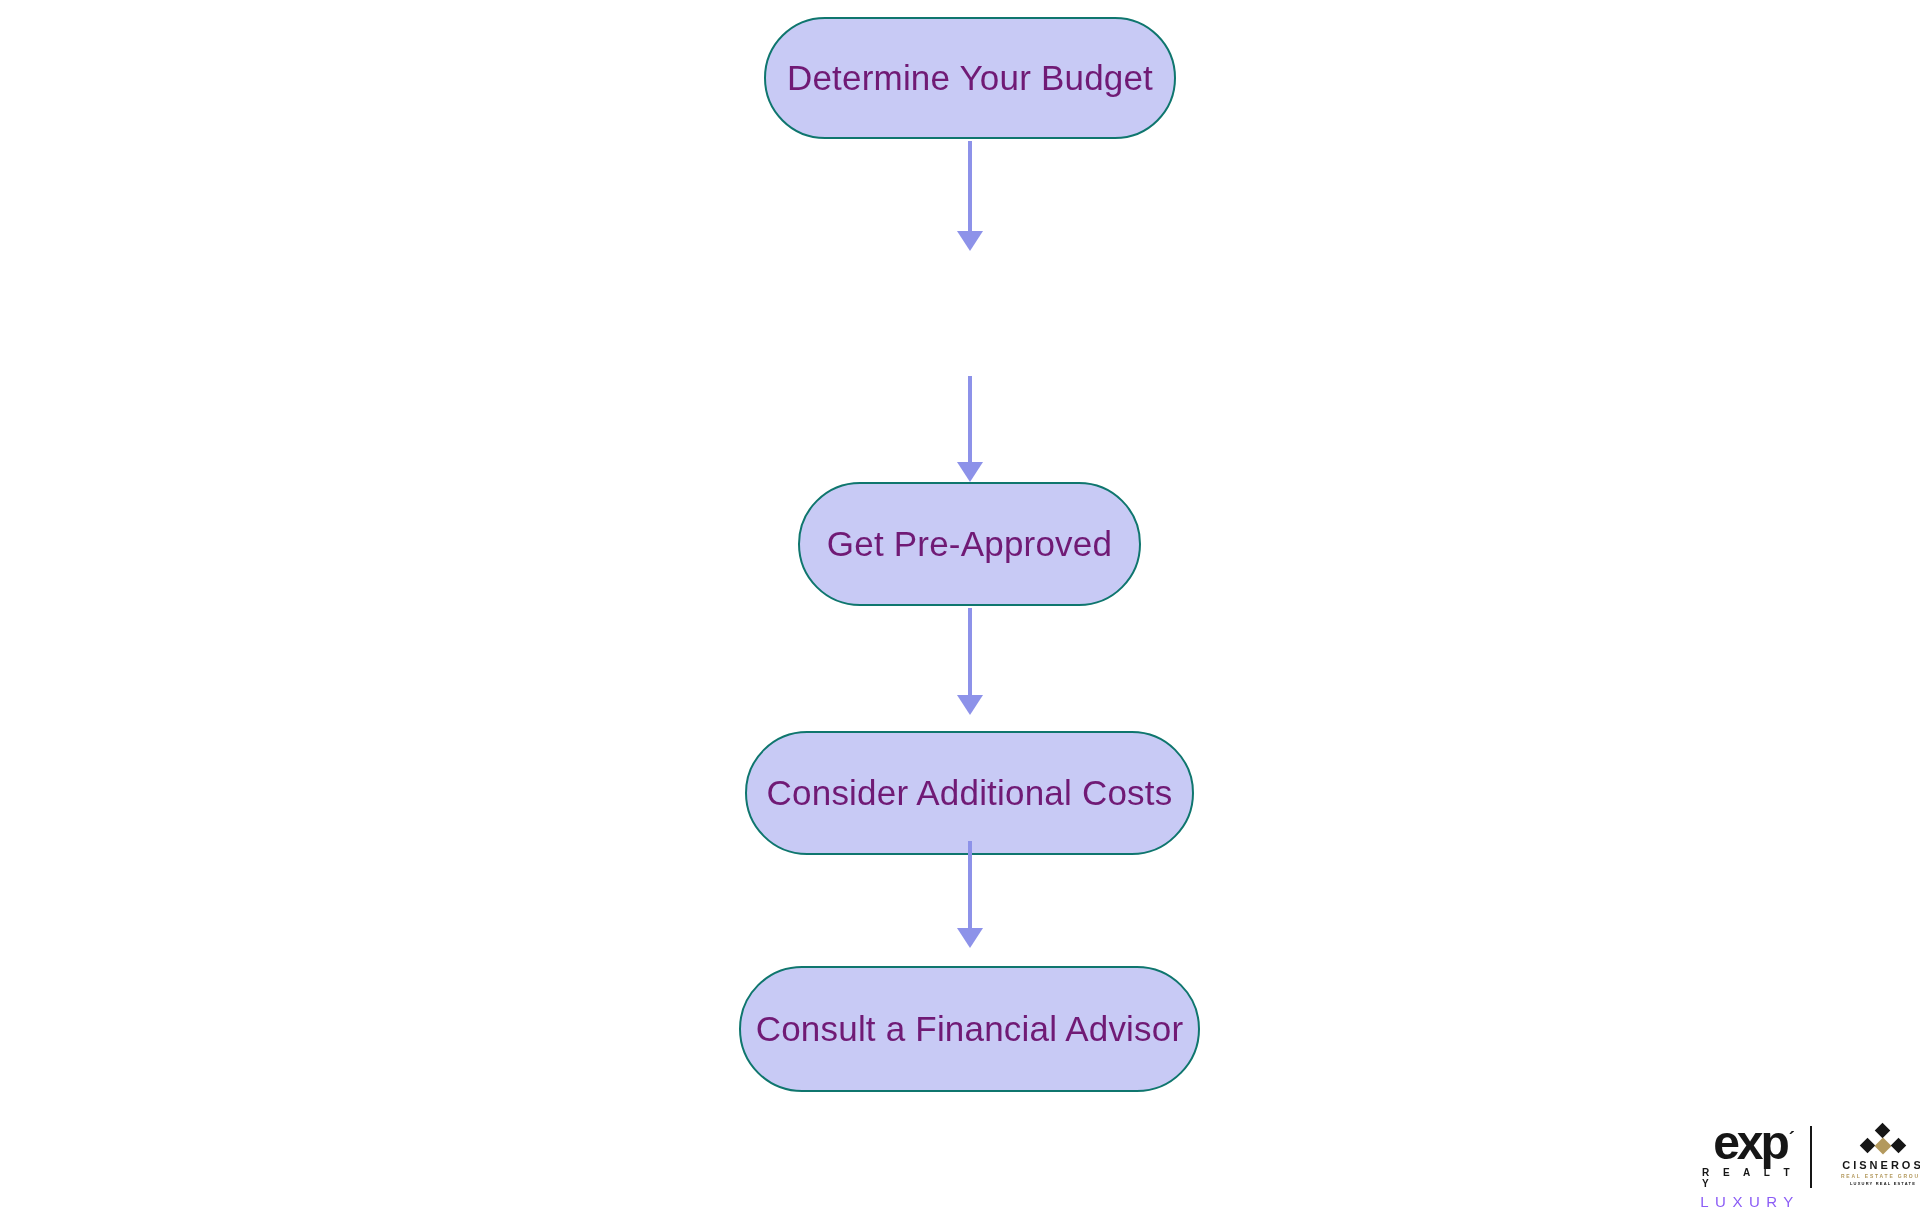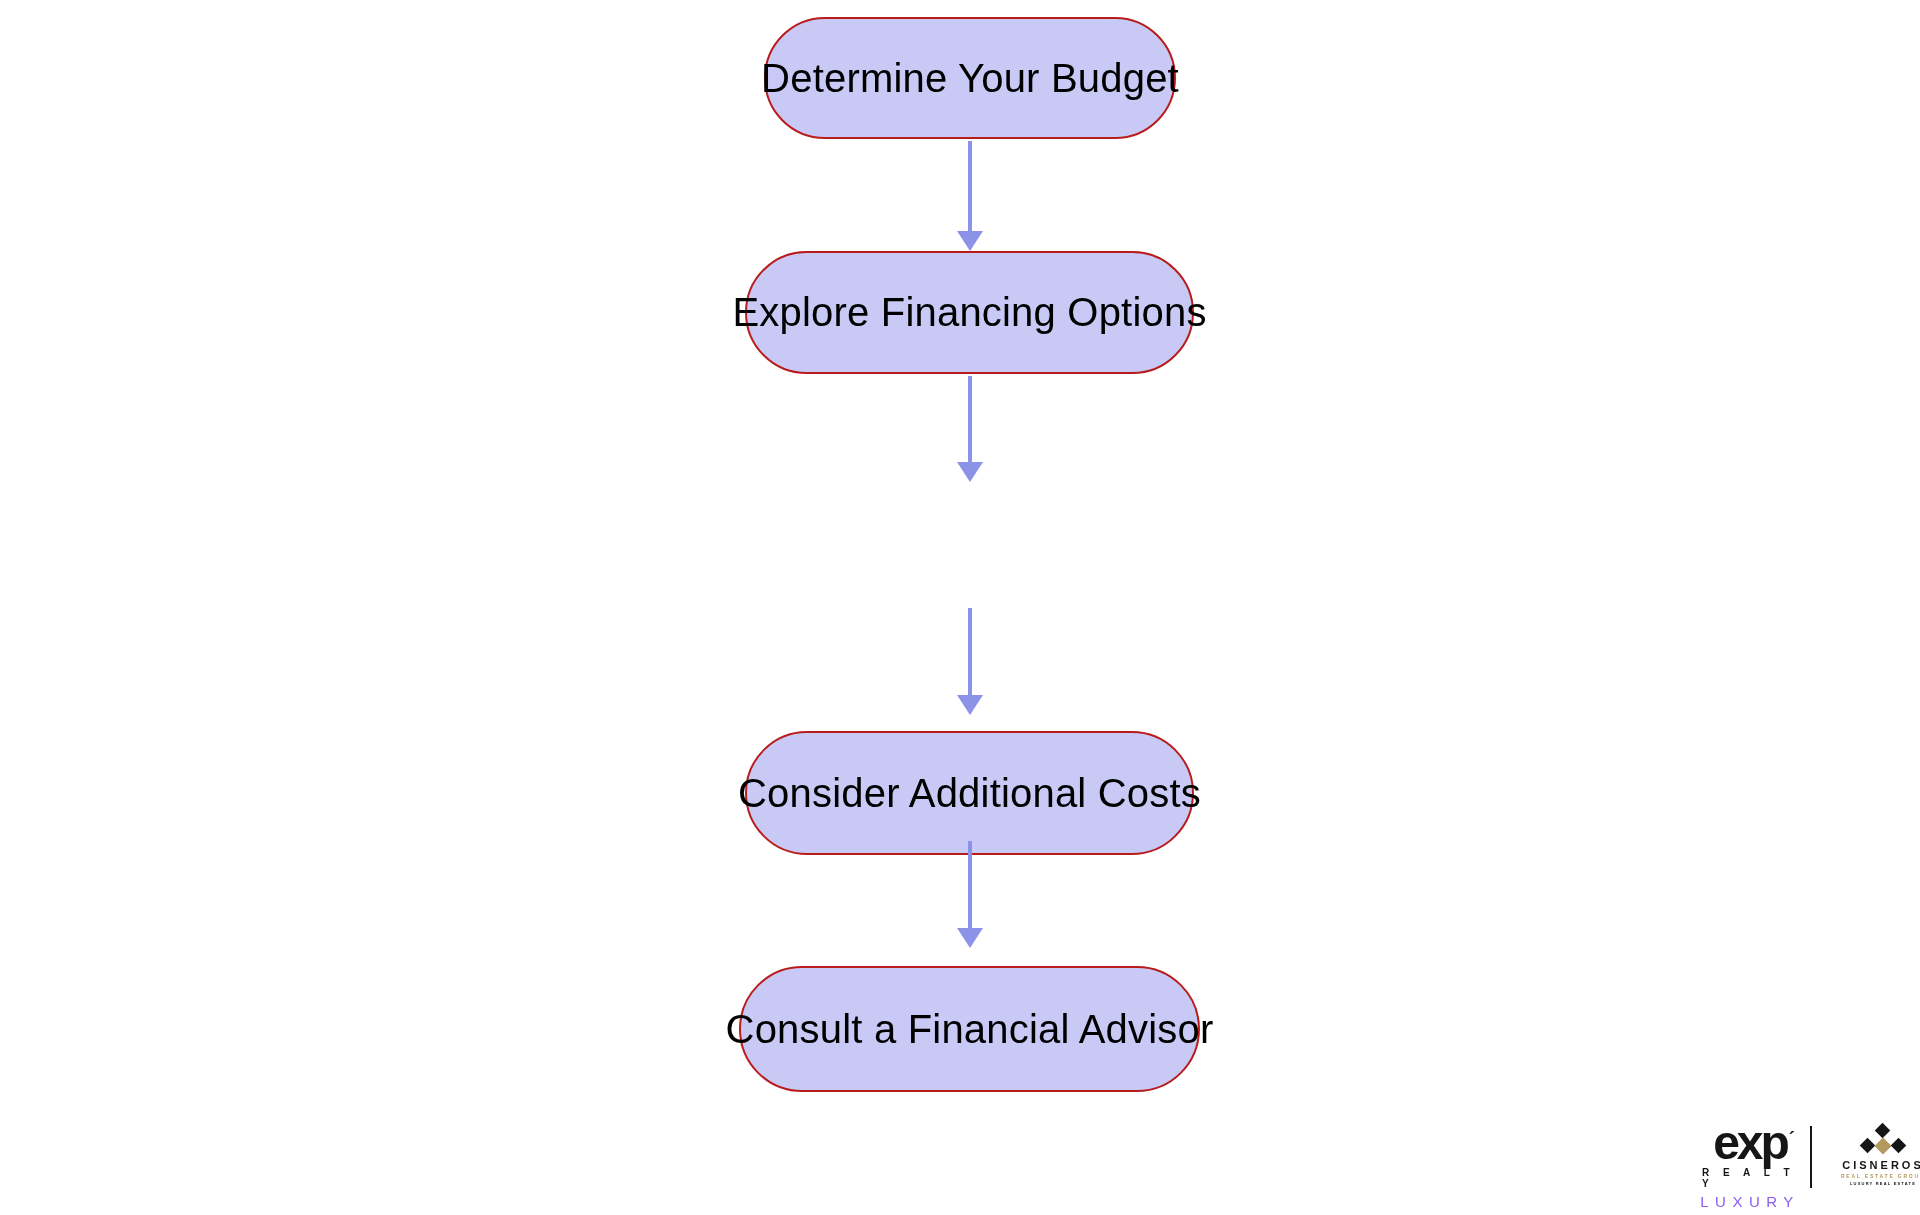--- a/index.html
+++ b/index.html
@@ -14,27 +14,27 @@
     height: 1215px;
     background: #ffffff;
     overflow: hidden;
   }
 
   
   .node {
     position: absolute;
     box-sizing: border-box;
     background: #c8caf5;
-    border: 2px solid #b91c1c;
+    border: 2px solid #0f766e;
     border-radius: 64px;
     display: flex;
     align-items: center;
     justify-content: center;
-    color: #000000;
-    font-size: 40px;
+    color: #701a75;
+    font-size: 35px;
     font-weight: 500;
     letter-spacing: 0.2px;
     white-space: nowrap;
   }
   #node-1 { left: 764px; top: 17px;  width: 412px; height: 122px; }
   #node-2 { left: 745px; top: 251px; width: 449px; height: 123px; }
   #node-3 { left: 798px; top: 482px; width: 343px; height: 124px; }
   #node-4 { left: 745px; top: 715px; width: 449px; height: 124px; margin-top: 16px; }
   #node-5 { left: 739px; top: 948px; width: 461px; height: 126px; margin-top: 18px; }
 
@@ -176,29 +176,29 @@
 
   <div class="node" id="node-1">
     <span>Determine Your Budget</span>
   </div>
 
   <div class="arrow" id="arrow-1">
     <div class="shaft"></div>
     <div class="head"></div>
   </div>
 
-  <div class="node" id="node-2">
-    <span>Explore Financing Options</span>
-  </div>
 
   <div class="arrow" id="arrow-2">
     <div class="shaft"></div>
     <div class="head"></div>
   </div>
 
+  <div class="node" id="node-3">
+    <span>Get Pre-Approved</span>
+  </div>
 
   <div class="arrow" id="arrow-3">
     <div class="shaft"></div>
     <div class="head"></div>
   </div>
 
   <div class="node" id="node-4">
     <span>Consider Additional Costs</span>
   </div>
 

